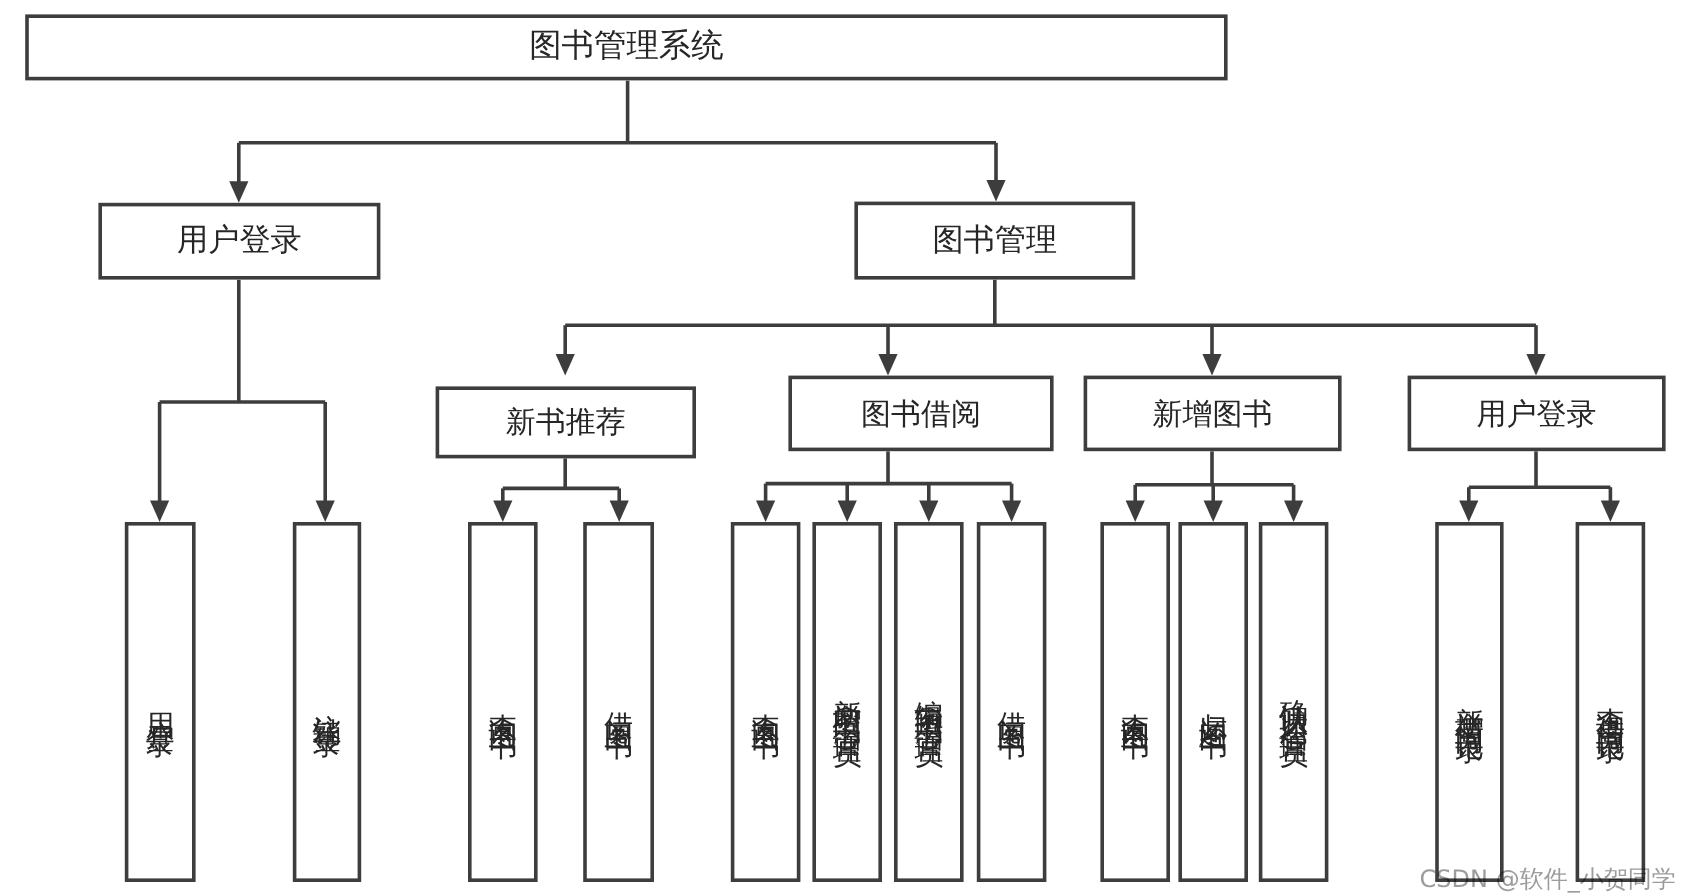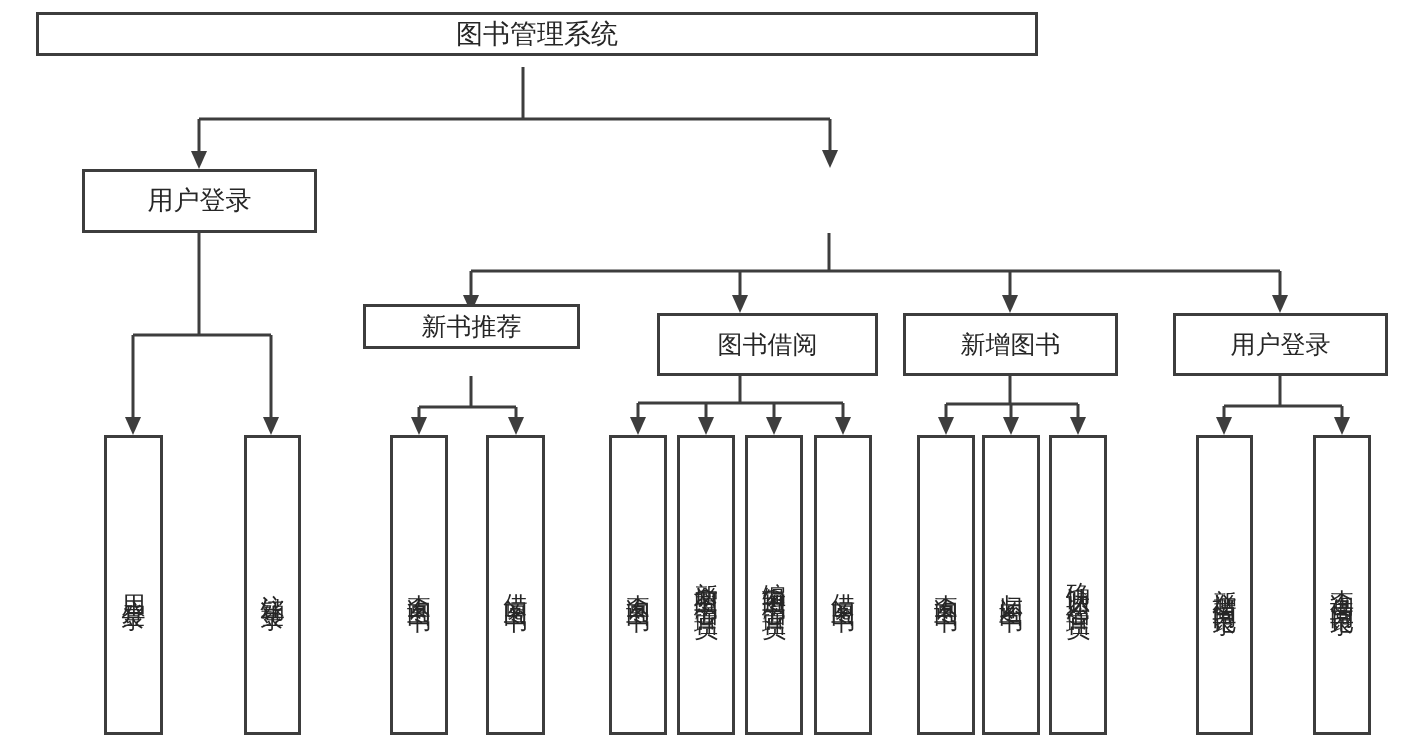--- a/index.html
+++ b/index.html
@@ -130,29 +130,32 @@
     <g>
       <path d="M1280 376 V406"></path>
       <path d="M1224 406 H1342"></path>
       <path d="M1224 406 V418"></path>
         <polygon points="1216,417 1232,417 1224,435"></polygon>
       <path d="M1342 406 V418"></path>
         <polygon points="1334,417 1350,417 1342,435"></polygon>
     </g>
   </svg>
 
-  <div class="box box-h root-box" style="left:36px;top:12px;width:1002px;height:44px">
+  <div class="box box-h root-box" style="left:21px;top:12px;width:1002px;height:55px">
     <span>图书管理系统</span>
   </div>
 
   <div class="box box-h lvl2" style="left:82px;top:169px;width:235px;height:64px">
     <span>用户登录</span>
   </div>
-
-  <div class="box box-h lvl3" style="left:363px;top:304px;width:217px;height:45px">
+  <div class="box box-h lvl2" style="left:712px;top:168px;width:234px;height:65px">
+    <span>图书管理</span>
+  </div>
+
+  <div class="box box-h lvl3" style="left:363px;top:322px;width:217px;height:60px">
     <span>新书推荐</span>
   </div>
   <div class="box box-h lvl3" style="left:657px;top:313px;width:221px;height:63px">
     <span>图书借阅</span>
   </div>
   <div class="box box-h lvl3" style="left:903px;top:313px;width:215px;height:63px">
     <span>新增图书</span>
   </div>
   <div class="box box-h lvl3" style="left:1173px;top:313px;width:215px;height:63px">
     <span>用户登录</span>
@@ -195,13 +198,14 @@
     <span>确认归还（管理员）</span>
   </div>
 
   <div class="box leaf" style="left:1196px;width:57px">
     <span>新增借阅记录</span>
   </div>
   <div class="box leaf" style="left:1313px;width:58px">
     <span>查询借阅记录</span>
   </div>
 
+  <div id="watermark">CSDN @软件_小贺同学</div>
 </div>
 
 </body></html>

